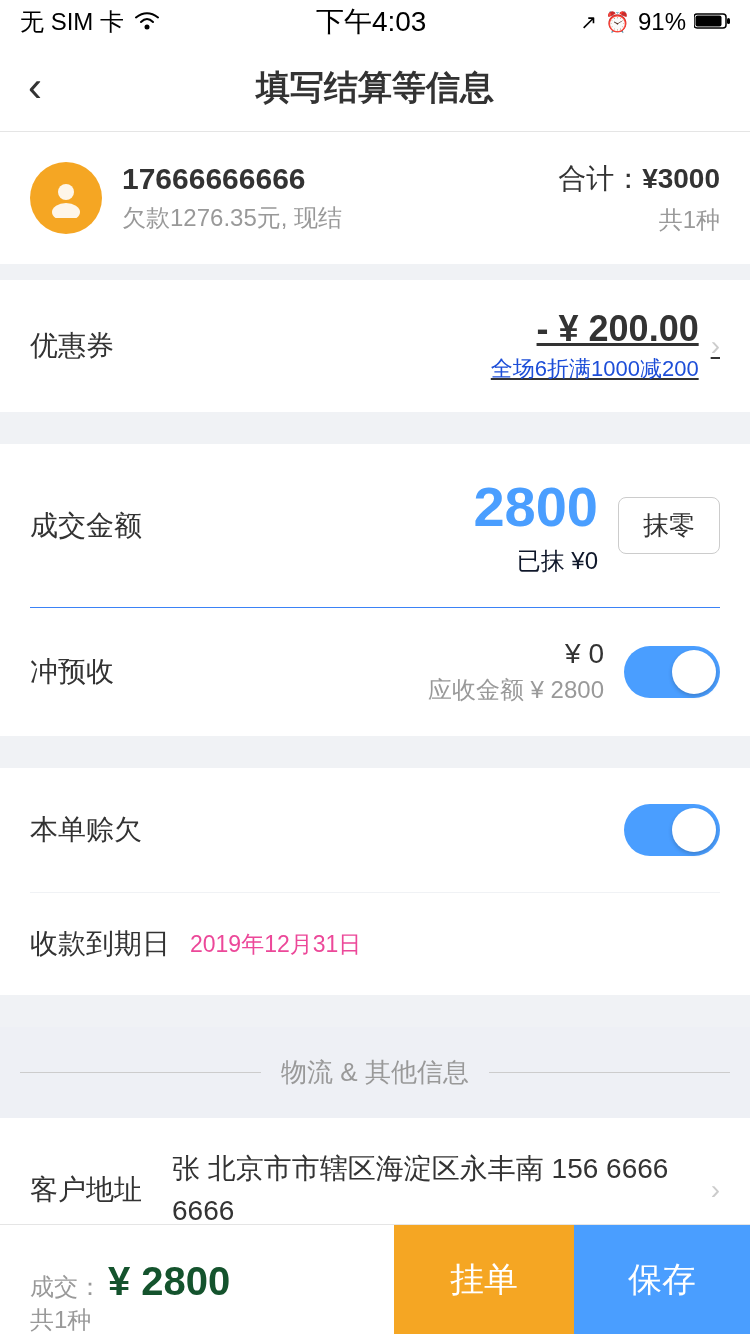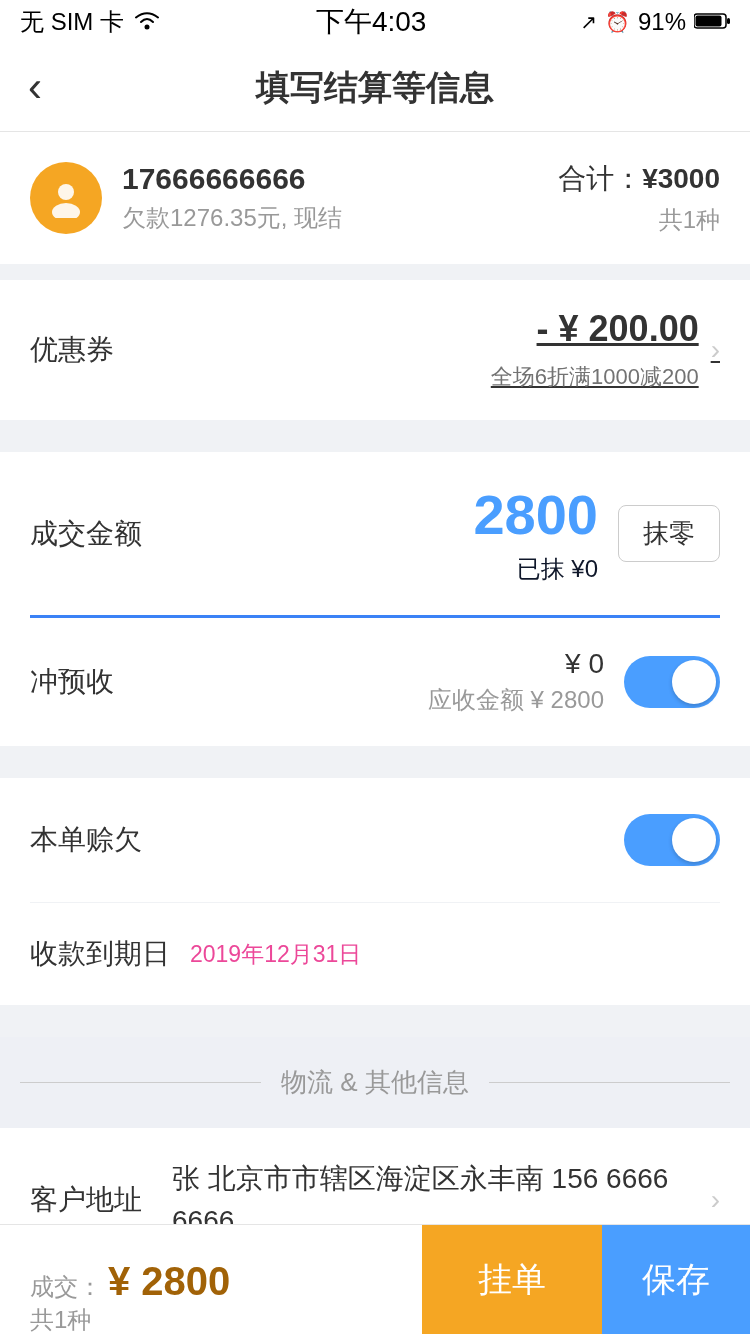--- a/index.html
+++ b/index.html
@@ -97,38 +97,38 @@
       background: #fff;
       padding: 28px 30px;
       display: flex;
       align-items: center;
       justify-content: space-between;
       margin-bottom: 16px;
     }
     .coupon-label { font-size: 28px; color: #333; }
     .coupon-right { display: flex; align-items: center; gap: 12px; text-align: right; text-decoration: underline; }
     .coupon-discount { font-size: 36px; font-weight: 600; color: #333; }
-    .coupon-desc { font-size: 22px; color: #737373; margin-top: 12px; }
+    .coupon-desc { font-size: 22px; color: #1d4ed8; margin-top: 4px; }
     .chevron { color: #ccc; font-size: 28px; }
 
     
     .section-divider { height: 16px; background: #f0f2f5; }
 
     
     .deal-section {
       background: #fff;
       padding: 0 30px;
       margin-bottom: 0;
     }
     .deal-row {
       display: flex;
       align-items: center;
       justify-content: space-between;
       padding: 30px 0;
-      border-bottom: 3px solid #3b82f6;
+      border-bottom: 1px solid #3b82f6;
     }
     .deal-row:last-child { border-bottom: none; }
     .row-label { font-size: 28px; color: #333; }
     .deal-amount-right {
       display: flex;
       align-items: center;
       gap: 20px;
     }
     .deal-number { font-size: 56px; font-weight: 600; color: #4a9eff; }
     .round-btn {
@@ -242,35 +242,35 @@
       background: #fff;
       display: flex;
       align-items: center;
       border-top: 1px solid #e5e5e5;
     }
     .bottom-info {
       flex: 1;
       padding: 0 30px;
     }
     .bottom-deal { font-size: 24px; color: #999; }
-    .bottom-amount { font-size: 40px; font-weight: 700; color: #a16207; margin-top: 36px; }
+    .bottom-amount { font-size: 40px; font-weight: 700; color: #14532d; margin-top: 36px; }
     .bottom-count { font-size: 24px; color: #999; }
     .btn-hang {
       width: 180px;
       height: 110px;
       background: #f5a623;
       display: flex;
       align-items: center;
       justify-content: center;
       font-size: 34px;
       color: #fff;
       cursor: pointer;
     }
     .btn-save {
-      width: 148px;
+      width: 176px;
       height: 110px;
       background: #4a9eff;
       display: flex;
       align-items: center;
       justify-content: center;
       font-size: 34px;
       color: #fff;
       cursor: pointer;
     }
   </style>

